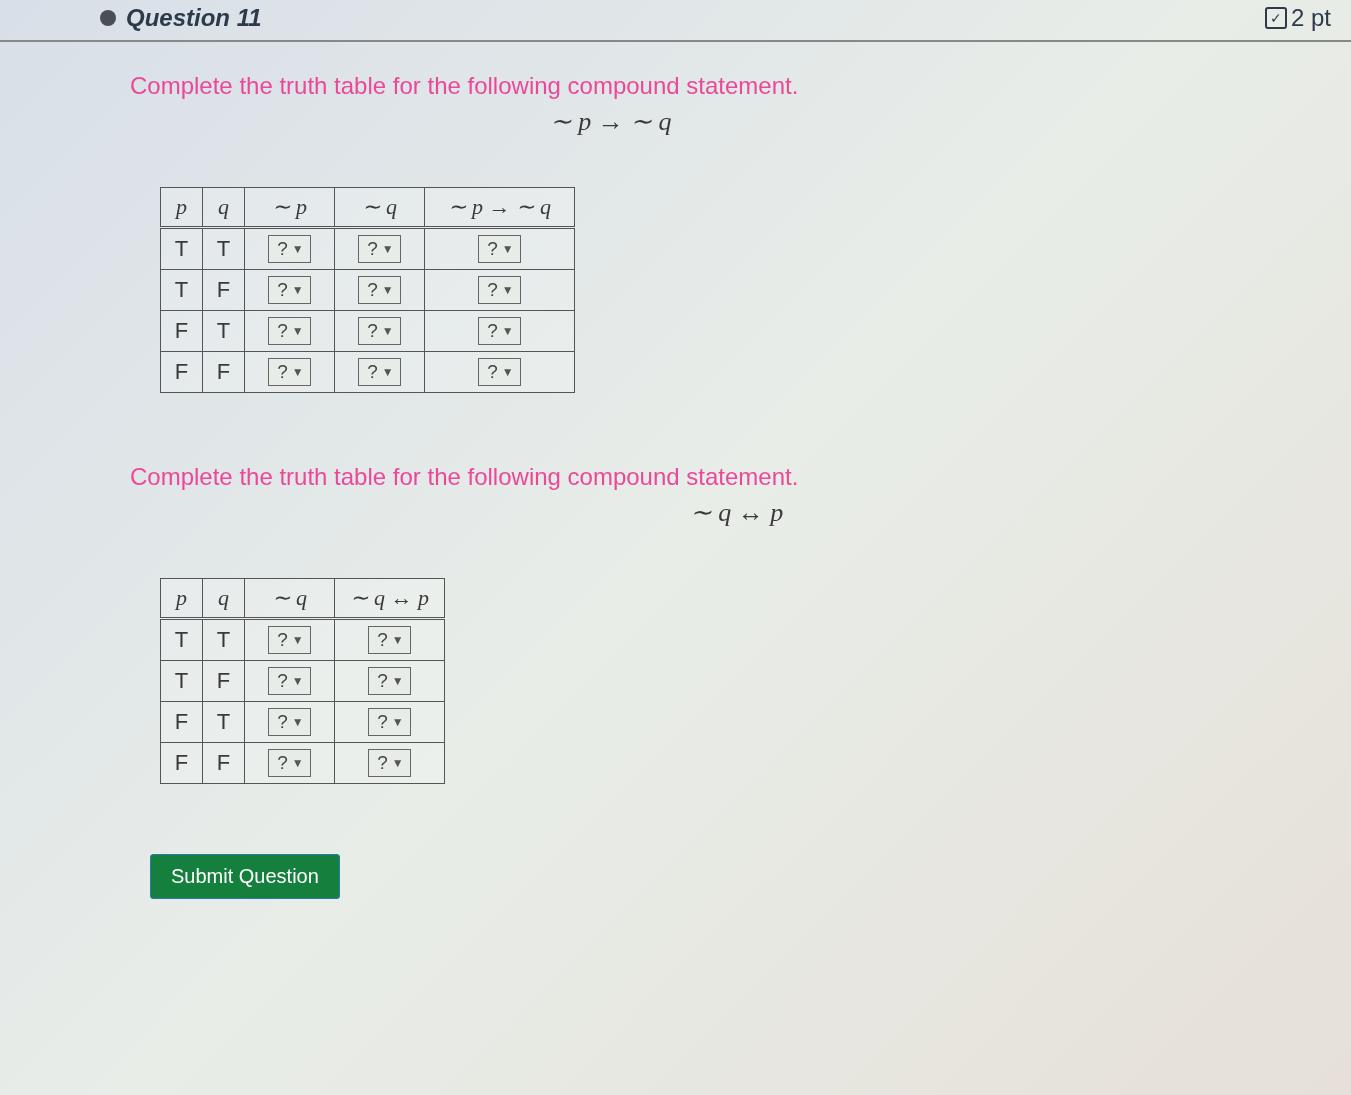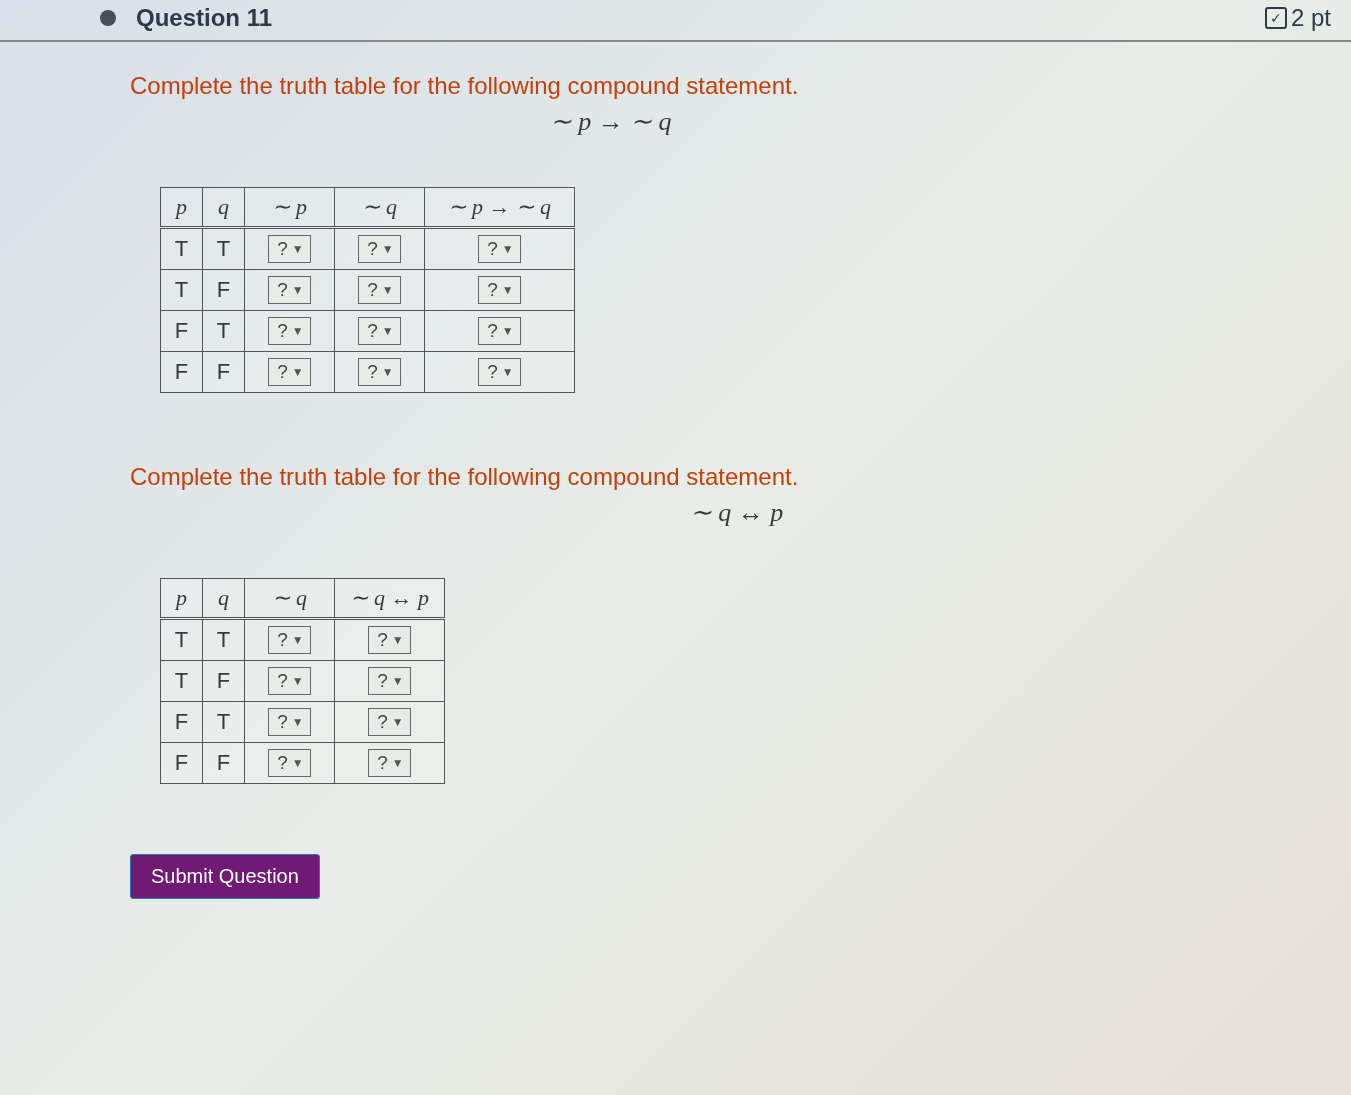--- a/index.html
+++ b/index.html
@@ -18,21 +18,22 @@
   .header {
     display: flex;
     align-items: center;
     justify-content: space-between;
     padding: 4px 20px 8px 100px;
     border-bottom: 2px solid #888;
   }
   .qnum-wrap {
     display: flex;
     align-items: center;
-    gap: 20px;
+    gap: 10px;
+    font-style: italic;
   }
   .dot {
     width: 16px;
     height: 16px;
     border-radius: 50%;
     background: #4a4f55;
   }
   .qnum {
     font-size: 24px;
     font-weight: bold;
@@ -54,21 +55,21 @@
     align-items: center;
     justify-content: center;
     font-size: 14px;
     line-height: 1;
   }
   .content {
     padding: 30px 40px 30px 130px;
   }
   .prompt {
     font-size: 24px;
-    color: #c2410c;
+    color: #ec4899;
     margin-bottom: 6px;
   }
   .formula {
     font-size: 26px;
     font-style: italic;
     font-family: "Times New Roman", serif;
     padding-left: 420px;
     margin-bottom: 50px;
     color: #3a3a3a;
   }
@@ -112,27 +113,28 @@
     font-size: 19px;
     color: #444;
     font-style: normal;
     font-family: Arial, sans-serif;
   }
   .dropdown .chev {
     font-size: 12px;
     color: #555;
   }
   .submit-btn {
-    background: #701a75;
+    background: #15803d;
     color: #fff;
     font-size: 20px;
     padding: 10px 20px;
     border: 1px solid #2a7ab0;
     border-radius: 3px;
     display: inline-block;
+    margin-left: 20px;
   }
 </style>
 </head>
 <body>
 
 <div class="page">
   <div class="header">
     <div class="qnum-wrap">
       <span class="dot"></span>
       <span class="qnum">Question 11</span>

